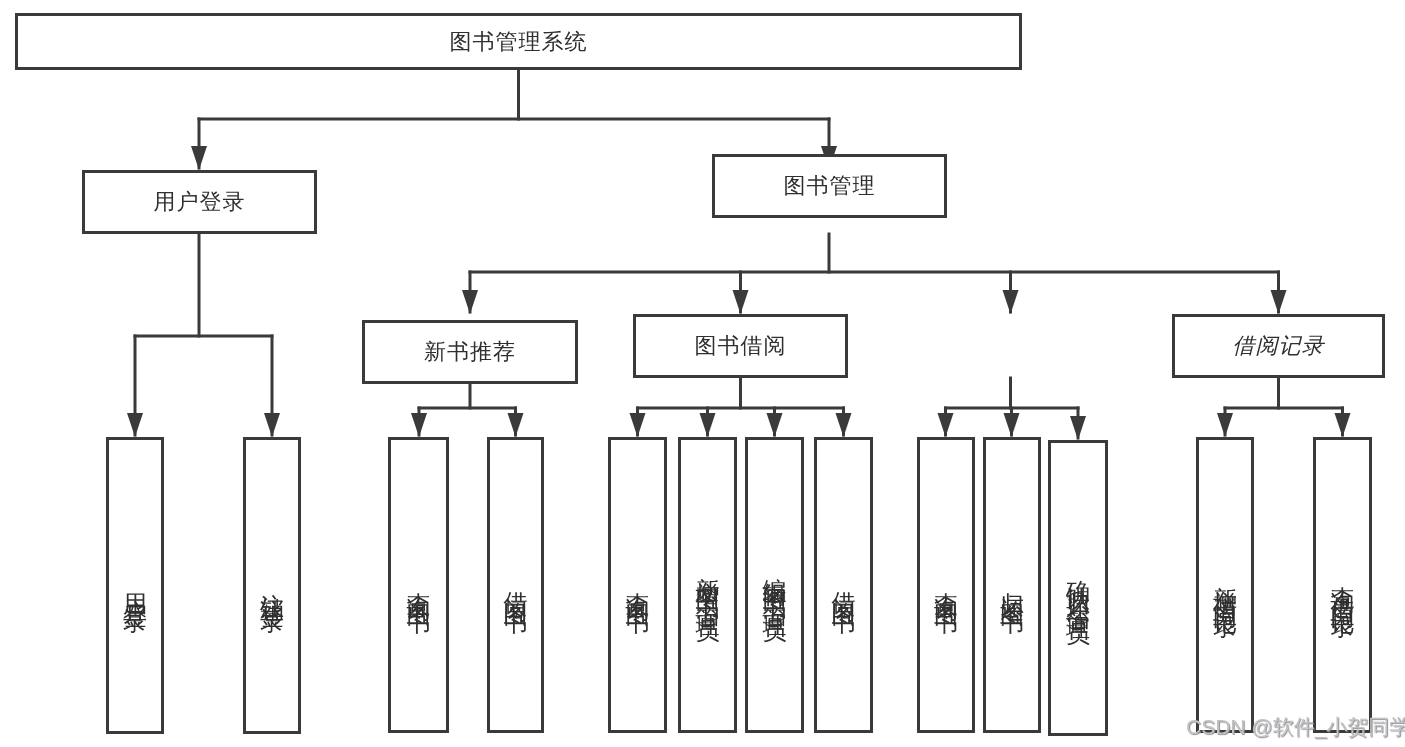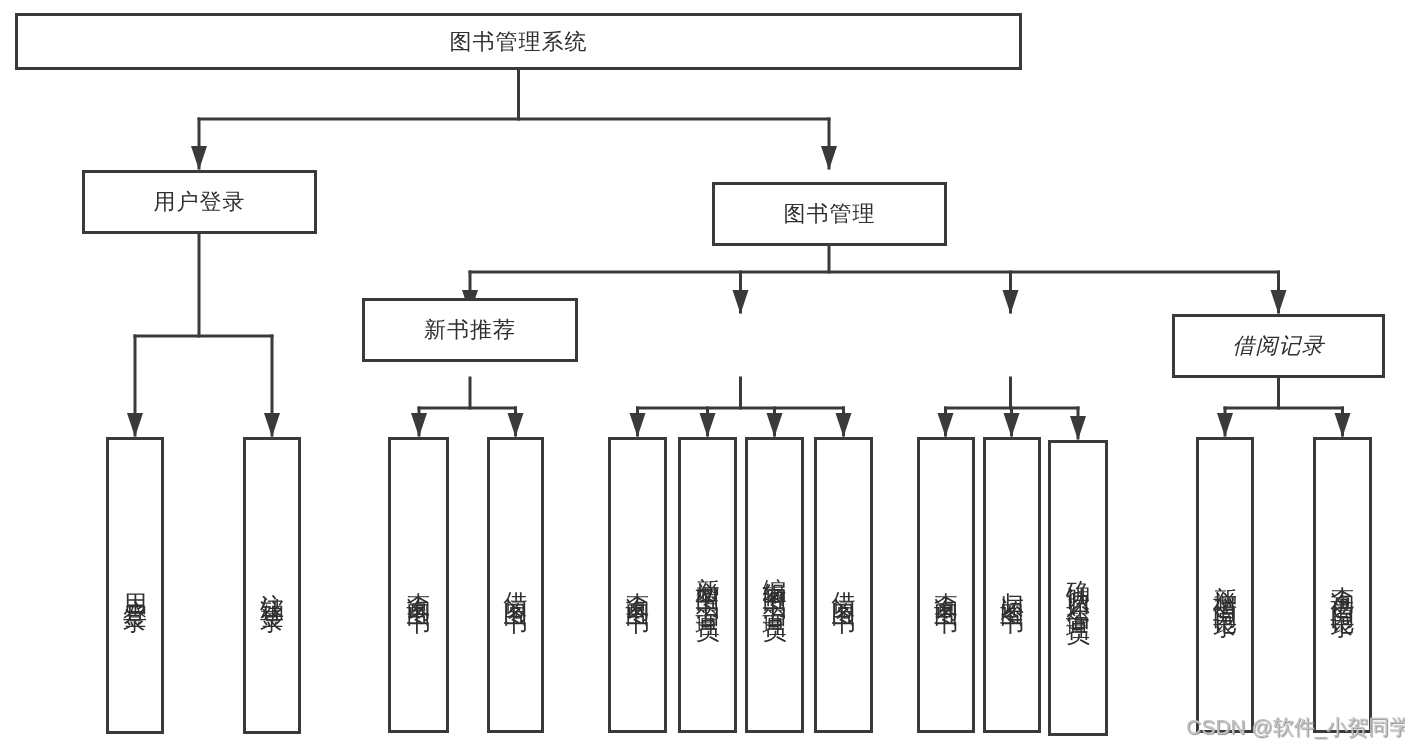--- a/index.html
+++ b/index.html
@@ -125,23 +125,24 @@
       <polygon points="1070,416 1086,416 1078,440"></polygon>
 
       <polygon points="1217,413 1233,413 1225,437"></polygon>
       <polygon points="1334.5,413 1350.5,413 1342.5,437"></polygon>
     </g>
   </svg>
 
   <div class="node h" style="left:15px; top:13px; width:1007px; height:57px;">图书管理系统</div>
 
   <div class="node h" style="left:82px; top:170px; width:235px; height:64px;">用户登录</div>
-  <div class="node h" style="left:712px; top:182px; width:235px; height:64px;">图书管理</div>
+  <div class="node h" style="left:712px; top:154px; width:235px; height:64px;">图书管理</div>
 
-  <div class="node h" style="left:362px; top:298px; width:216px; height:64px;">新书推荐</div>
+  <div class="node h" style="left:362px; top:320px; width:216px; height:64px;">新书推荐</div>
+  <div class="node h" style="left:633px; top:314px; width:215px; height:64px;">图书借阅</div>
   <div class="node h" style="left:1172px; top:314px; width:213px; height:64px;font-style:italic;">借阅记录</div>
 
   <div class="node v" style="left:106px; top:437px; width:58px; height:297px;">用户登录</div>
   <div class="node v" style="left:243px; top:437px; width:58px; height:297px;">注销登录</div>
 
   <div class="node v" style="left:388px; top:437px; width:61px; height:296px;">查询图书</div>
   <div class="node v" style="left:487px; top:437px; width:57px; height:296px;">借阅图书</div>
 
   <div class="node v" style="left:608px; top:437px; width:59px; height:296px;">查询图书</div>
   <div class="node v" style="left:678px; top:437px; width:59px; height:296px;">新增图书（管理员）</div>

